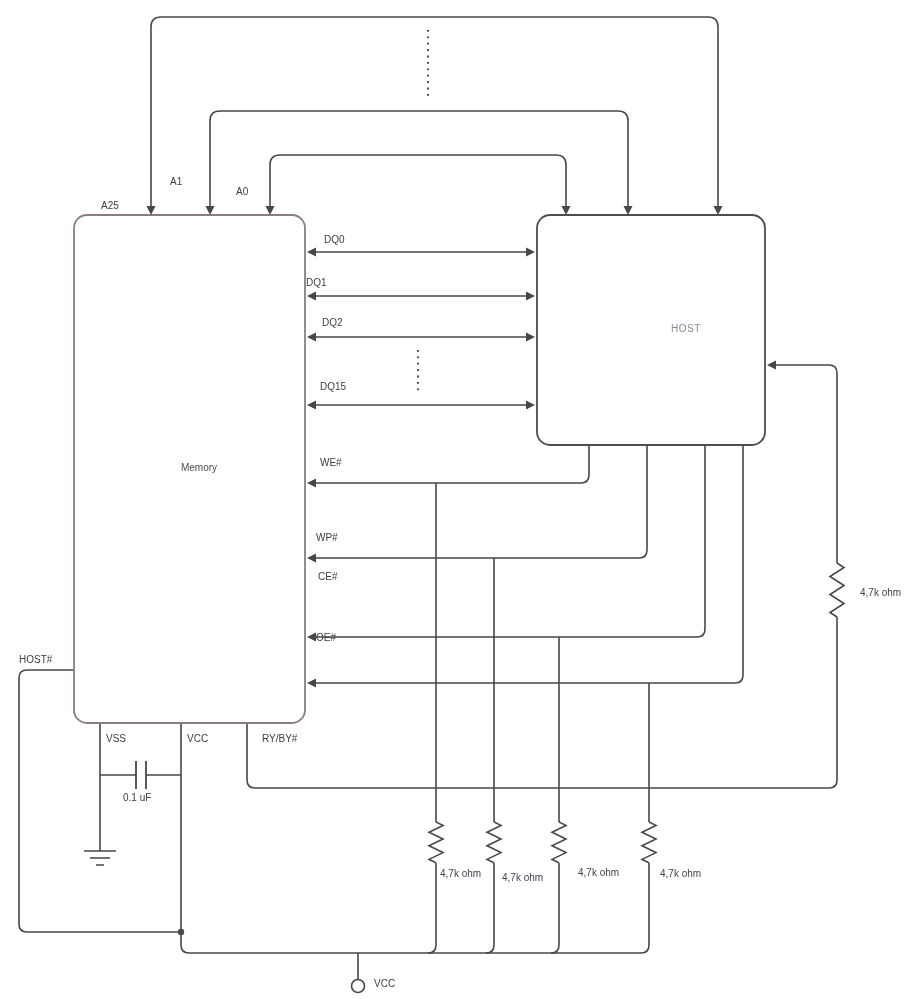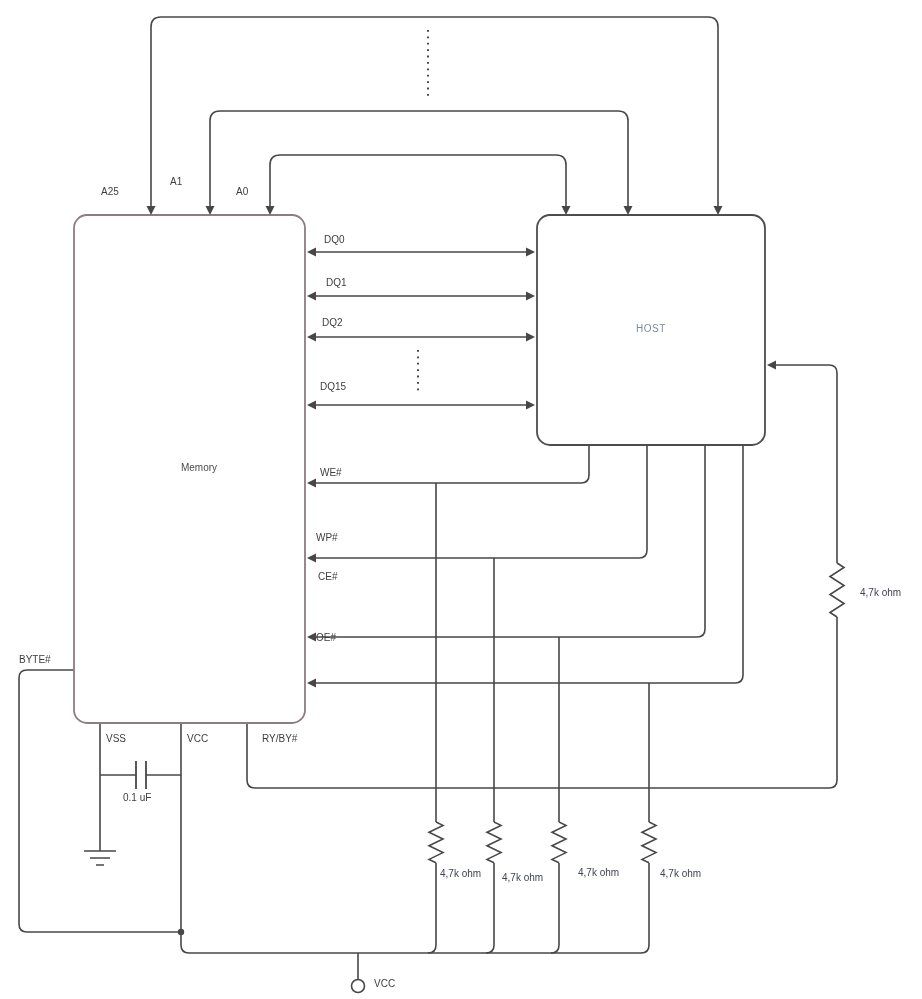--- a/index.html
+++ b/index.html
@@ -31,21 +31,21 @@
   }
   .lbl {
     position: absolute;
     font-size: 10px;
     line-height: 12px;
     color: var(--text);
     white-space: nowrap;
     user-select: none;
   }
   .lbl-block { color: #4d4d4d; text-align: center; }
-  .lbl-host { color: var(--host-text); letter-spacing: 0.5px; }
+  .lbl-host { color: var(--host-text); letter-spacing: 0.5px; padding-left: 35px; }
   .lbl-res { color: var(--resistor-text); }
 </style>
 </head>
 <body>
 
 <div class="canvas">
 
   <svg width="922" height="999" viewBox="0 0 922 999">
     <g fill="none" stroke="var(--wire)" stroke-width="1.6">
 
@@ -126,35 +126,35 @@
         <polygon points="316,478.5 316,487.5 307,483"></polygon>
         <polygon points="316,553.5 316,562.5 307,558"></polygon>
         <polygon points="316,632.5 316,641.5 307,637"></polygon>
         <polygon points="316,678.5 316,687.5 307,683"></polygon>
 
         <polygon points="776,360.5 776,369.5 767,365"></polygon>
       </g>
     </g>
   </svg>
 
-  <div class="lbl" style="left:101px;top:186px">A25</div>
+  <div class="lbl" style="left:101px;top:200px">A25</div>
   <div class="lbl" style="left:170px;top:176px">A1</div>
   <div class="lbl" style="left:236px;top:186px">A0</div>
 
   <div class="lbl" style="left:324px;top:234px">DQ0</div>
-  <div class="lbl" style="left:326px;top:277px">DQ1</div>
+  <div class="lbl" style="left:306px;top:277px">DQ1</div>
   <div class="lbl" style="left:322px;top:317px">DQ2</div>
   <div class="lbl" style="left:320px;top:381px">DQ15</div>
 
-  <div class="lbl" style="left:320px;top:467px">WE#</div>
+  <div class="lbl" style="left:320px;top:457px">WE#</div>
   <div class="lbl" style="left:316px;top:532px">WP#</div>
   <div class="lbl" style="left:318px;top:571px">CE#</div>
   <div class="lbl" style="left:316px;top:632px">OE#</div>
 
-  <div class="lbl" style="left:19px;top:654px">BYTE#</div>
+  <div class="lbl" style="left:19px;top:654px">HOST#</div>
   <div class="lbl" style="left:106px;top:733px">VSS</div>
   <div class="lbl" style="left:187px;top:733px">VCC</div>
   <div class="lbl" style="left:262px;top:733px">RY/BY#</div>
 
   <div class="lbl" style="left:123px;top:792px">0.1 uF</div>
 
   <div class="lbl lbl-res" style="left:440px;top:868px">4,7k ohm</div>
   <div class="lbl lbl-res" style="left:502px;top:872px">4,7k ohm</div>
   <div class="lbl lbl-res" style="left:578px;top:867px">4,7k ohm</div>
   <div class="lbl lbl-res" style="left:660px;top:868px">4,7k ohm</div>

